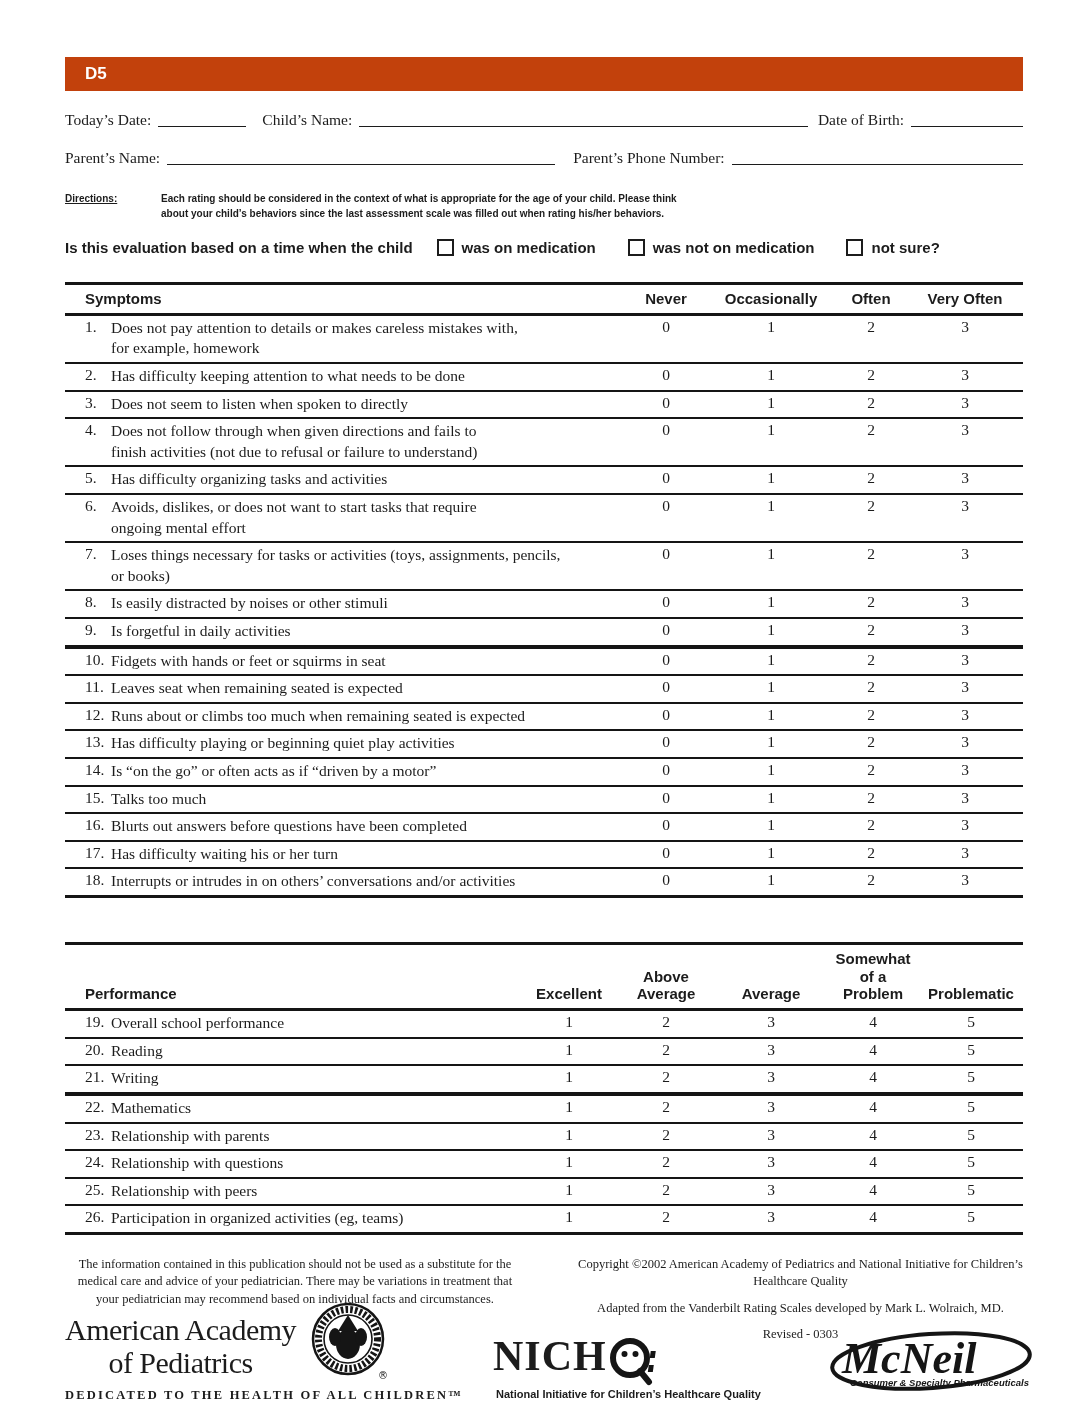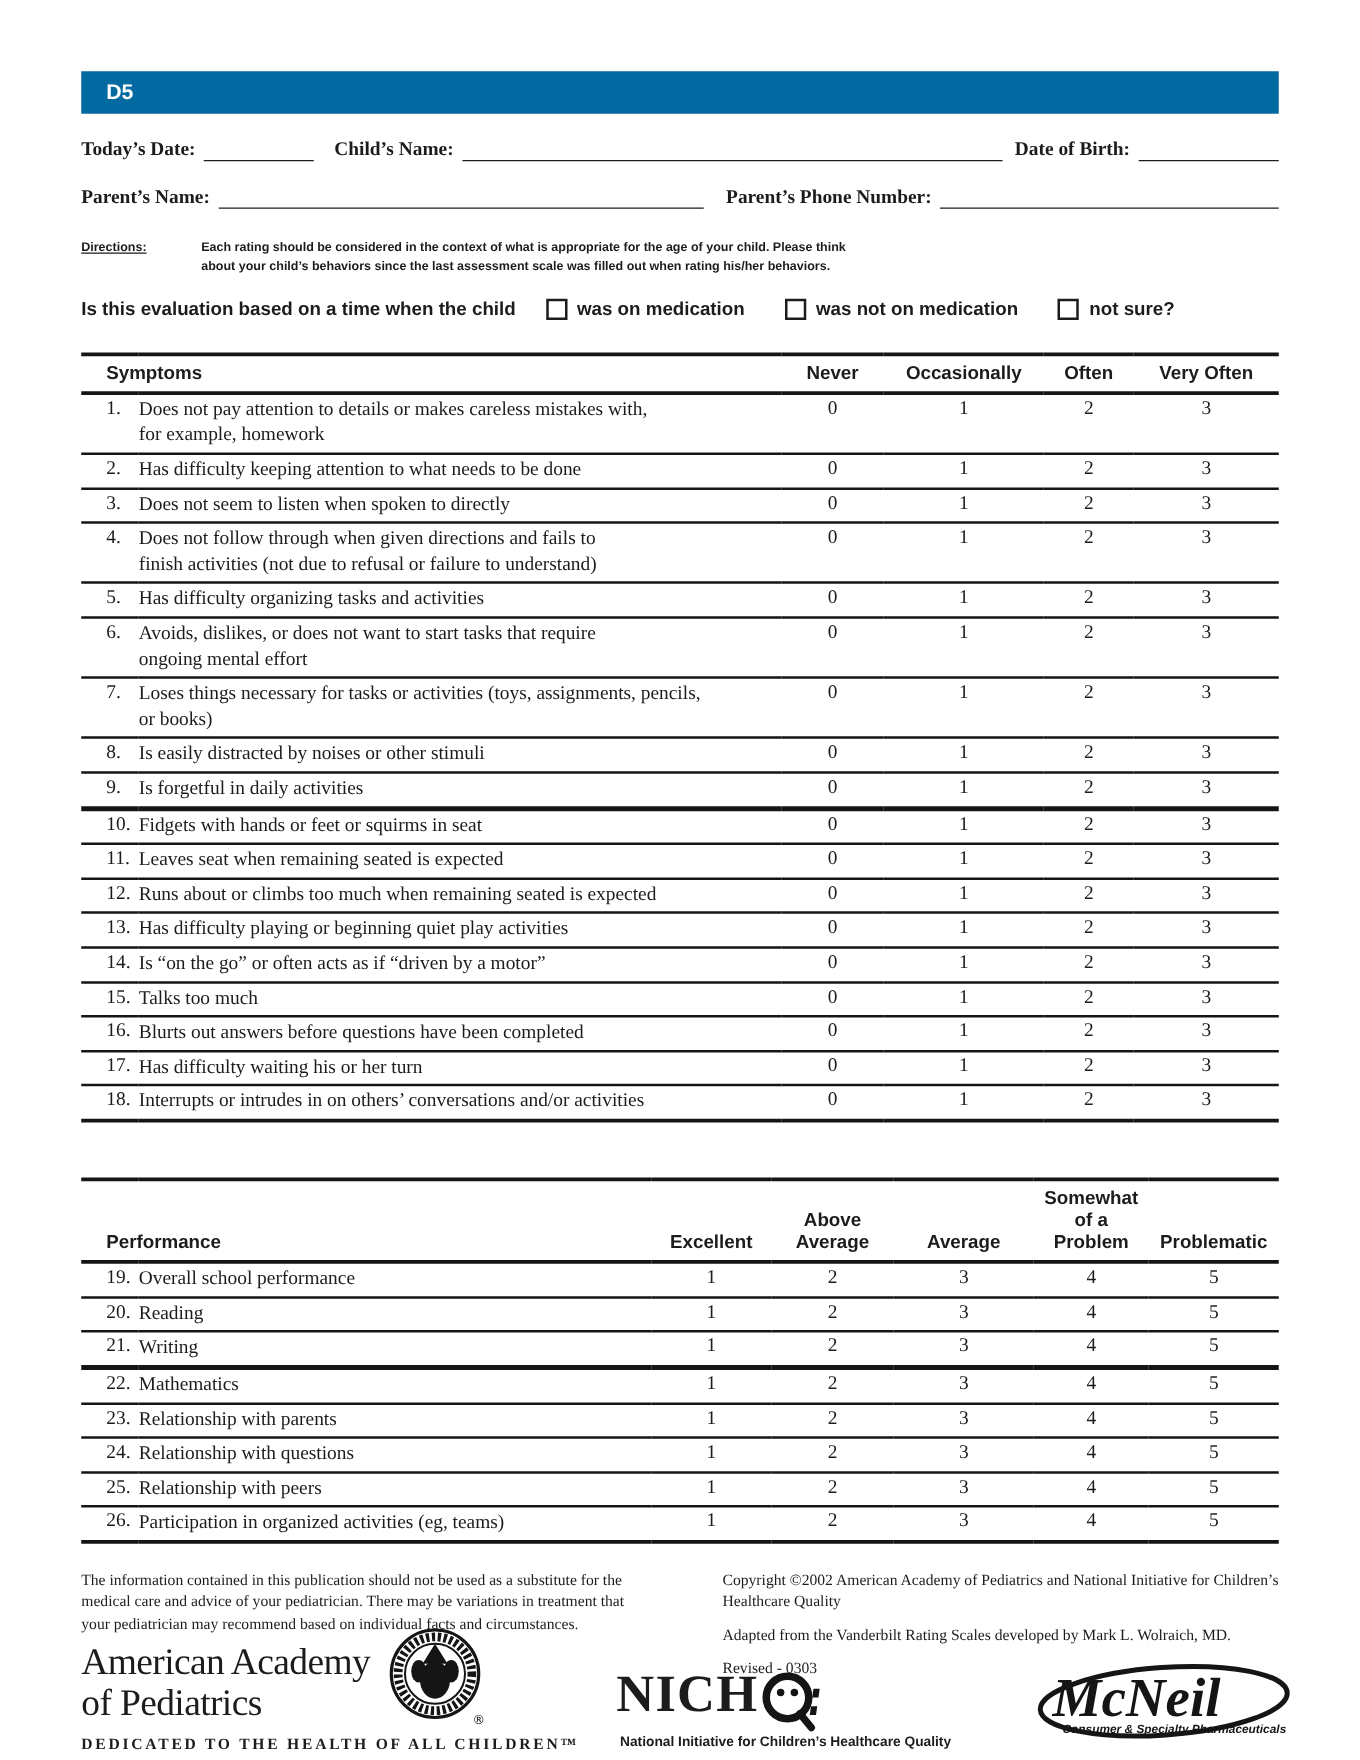--- a/index.html
+++ b/index.html
@@ -1,27 +1,27 @@
 <!DOCTYPE html>
 <html><head>
 <meta charset="utf-8">
 <style>
   html,body{margin:0;padding:0;background:#fff;}
   .page{position:relative;width:1088px;height:1408px;background:#fff;color:#1c1c1c;overflow:hidden;
         font-family:"Liberation Serif",serif;}
   .content{position:absolute;left:65px;top:0;width:958px;}
 
   
-  .titlebar{margin-top:57px;height:34px;background:#0369a1;color:#fff;display:flex;align-items:center;position:relative;
+  .titlebar{margin-top:57px;height:34px;background:#c2410c;color:#fff;display:flex;align-items:center;position:relative;
             font-family:"Liberation Sans",sans-serif;font-weight:700;font-size:17px;}
   .form-code{margin-left:20px;position:relative;z-index:1;}
   .form-title{position:absolute;left:0;right:0;text-align:center;}
 
   
-  .fieldrow{display:flex;align-items:flex-end;margin-top:20px;font-weight:700;font-size:15.5px;}
+  .fieldrow{display:flex;align-items:flex-start;margin-top:20px;font-weight:400;font-size:15.5px;}
   .fieldrow .lbl{white-space:nowrap;}
   .blank{display:inline-block;border-bottom:1.8px solid #1c1c1c;height:15px;margin-left:7px;}
   .fr1 .b-date{width:88px;}   .fr1 .lbl2{margin-left:16px;} .fr1 .b-name{flex:1;margin-right:10px;}
   .fr1 .b-dob{width:112px;}
   .fr2 .b-pname{width:388px;margin-right:18px;} .fr2 .b-phone{flex:1;}
 
   
   .directions{display:flex;margin-top:24px;font-family:"Liberation Sans",sans-serif;font-weight:700;font-size:10px;line-height:1.5;}
   .dir-label{text-decoration:underline;width:96px;flex:none;}
   .dir-text{flex:1;white-space:pre-line;}
@@ -42,21 +42,21 @@
   .tbl tbody tr.rule-thick{border-bottom-width:4px;}
   .tbl td{font-size:15.5px;padding:2px 0 3px;vertical-align:top;}
   .c-num{padding-left:20px !important;}
   .c-text{white-space:pre-line;line-height:1.33;}
   .c-val{text-align:center;}
   .tbl1{margin-top:26px;}
   .tbl2{margin-top:44px;}
 
   
   .bottom{position:relative;height:235px;margin-top:16px;font-size:12.5px;}
-  .smalltext{line-height:1.38;white-space:pre-line;}
+  .smalltext{line-height:1.38;white-space:pre-line;text-align:center;}
   .disclaimer{position:absolute;left:0;top:5px;width:460px;}
   .crblock{position:absolute;left:513px;top:5px;width:445px;}
   .crblock p{margin:0 0 9px 0;}
   .aap-name{position:absolute;left:0;top:62px;font-size:30px;line-height:1.1;letter-spacing:-0.5px;}
   .aap-seal{position:absolute;left:243px;top:50px;}
   .aap-tagline{position:absolute;left:0;top:137px;font-weight:700;font-size:12.5px;letter-spacing:2.2px;}
   .nichq{position:absolute;left:428px;top:84px;display:flex;align-items:flex-start;
          font-family:"Liberation Serif",serif;font-weight:700;font-size:42px;letter-spacing:1px;line-height:1;}
   .nichq-tagline{position:absolute;left:431px;top:137px;font-family:"Liberation Sans",sans-serif;
                  font-weight:700;font-size:11px;}

